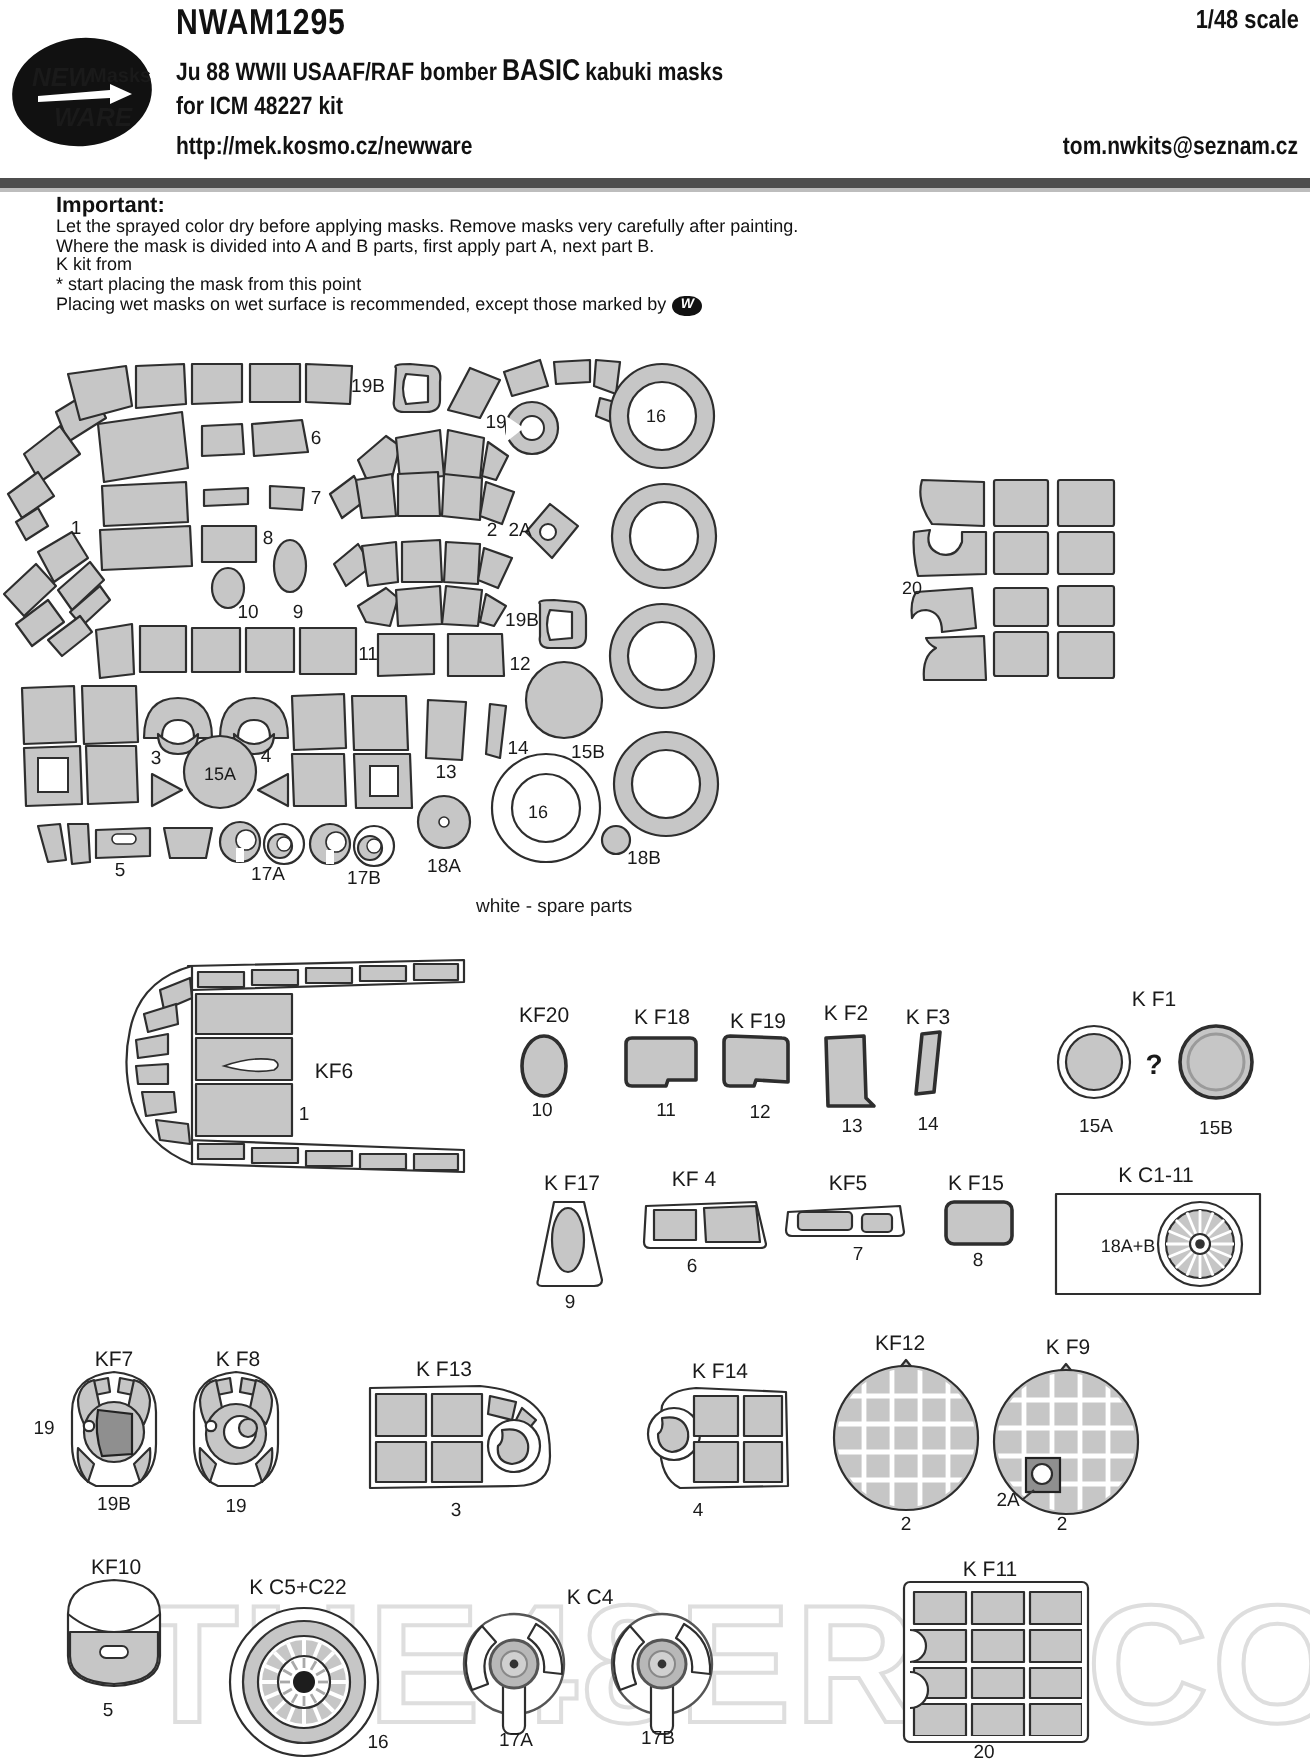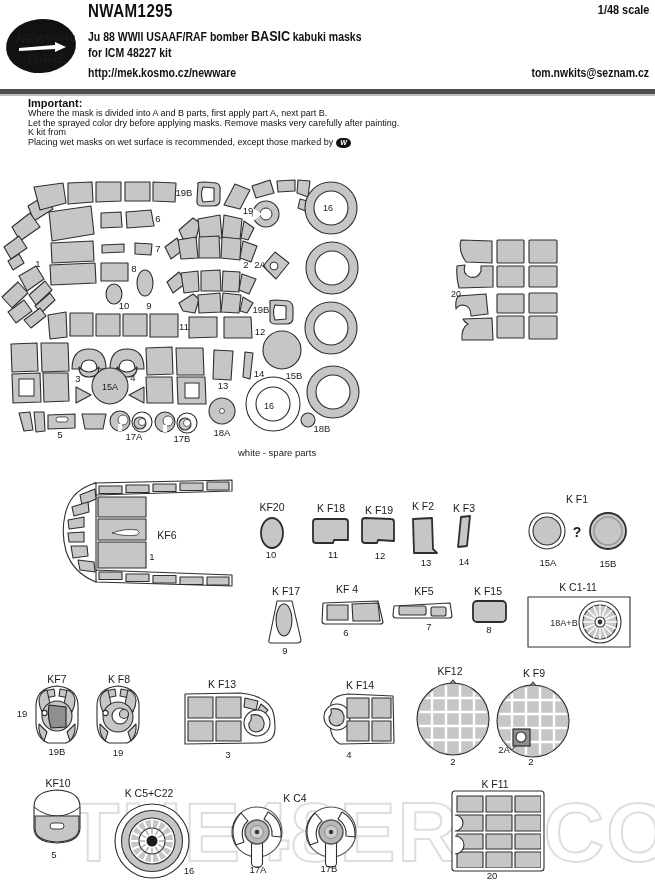--- a/index.html
+++ b/index.html
@@ -58,23 +58,24 @@
     <div class="kitline cond">for ICM 48227 kit</div>
     <div class="webline cond">http://mek.kosmo.cz/newware</div>
     <div class="scale condR">1/48 scale</div>
     <div class="email condR">tom.nwkits@seznam.cz</div>
     <div class="rule1"></div>
     <div class="rule2"></div>
   </div>
 
   <div class="instr">
     <div class="head">Important:</div>
+    <div>Let the sprayed color dry before applying masks. Remove masks very carefully after painting.</div>
     <div>Where the mask is divided into A and B parts, first apply part A, next part B.</div>
-    <div>Let the sprayed color dry before applying masks. Remove masks very carefully after painting.</div>
     <div>K kit from</div>
+    <div>* start placing the mask from this point</div>
     <div class="wetline">
       <span>Placing wet masks on wet surface is recommended, except those marked by</span>
       <span class="nwglyph">W</span>
     </div>
   </div>
 
   <svg class="diagram" width="655" height="880" viewBox="0 0 655 880">
 
     <defs>
       <clipPath id="clip12">

